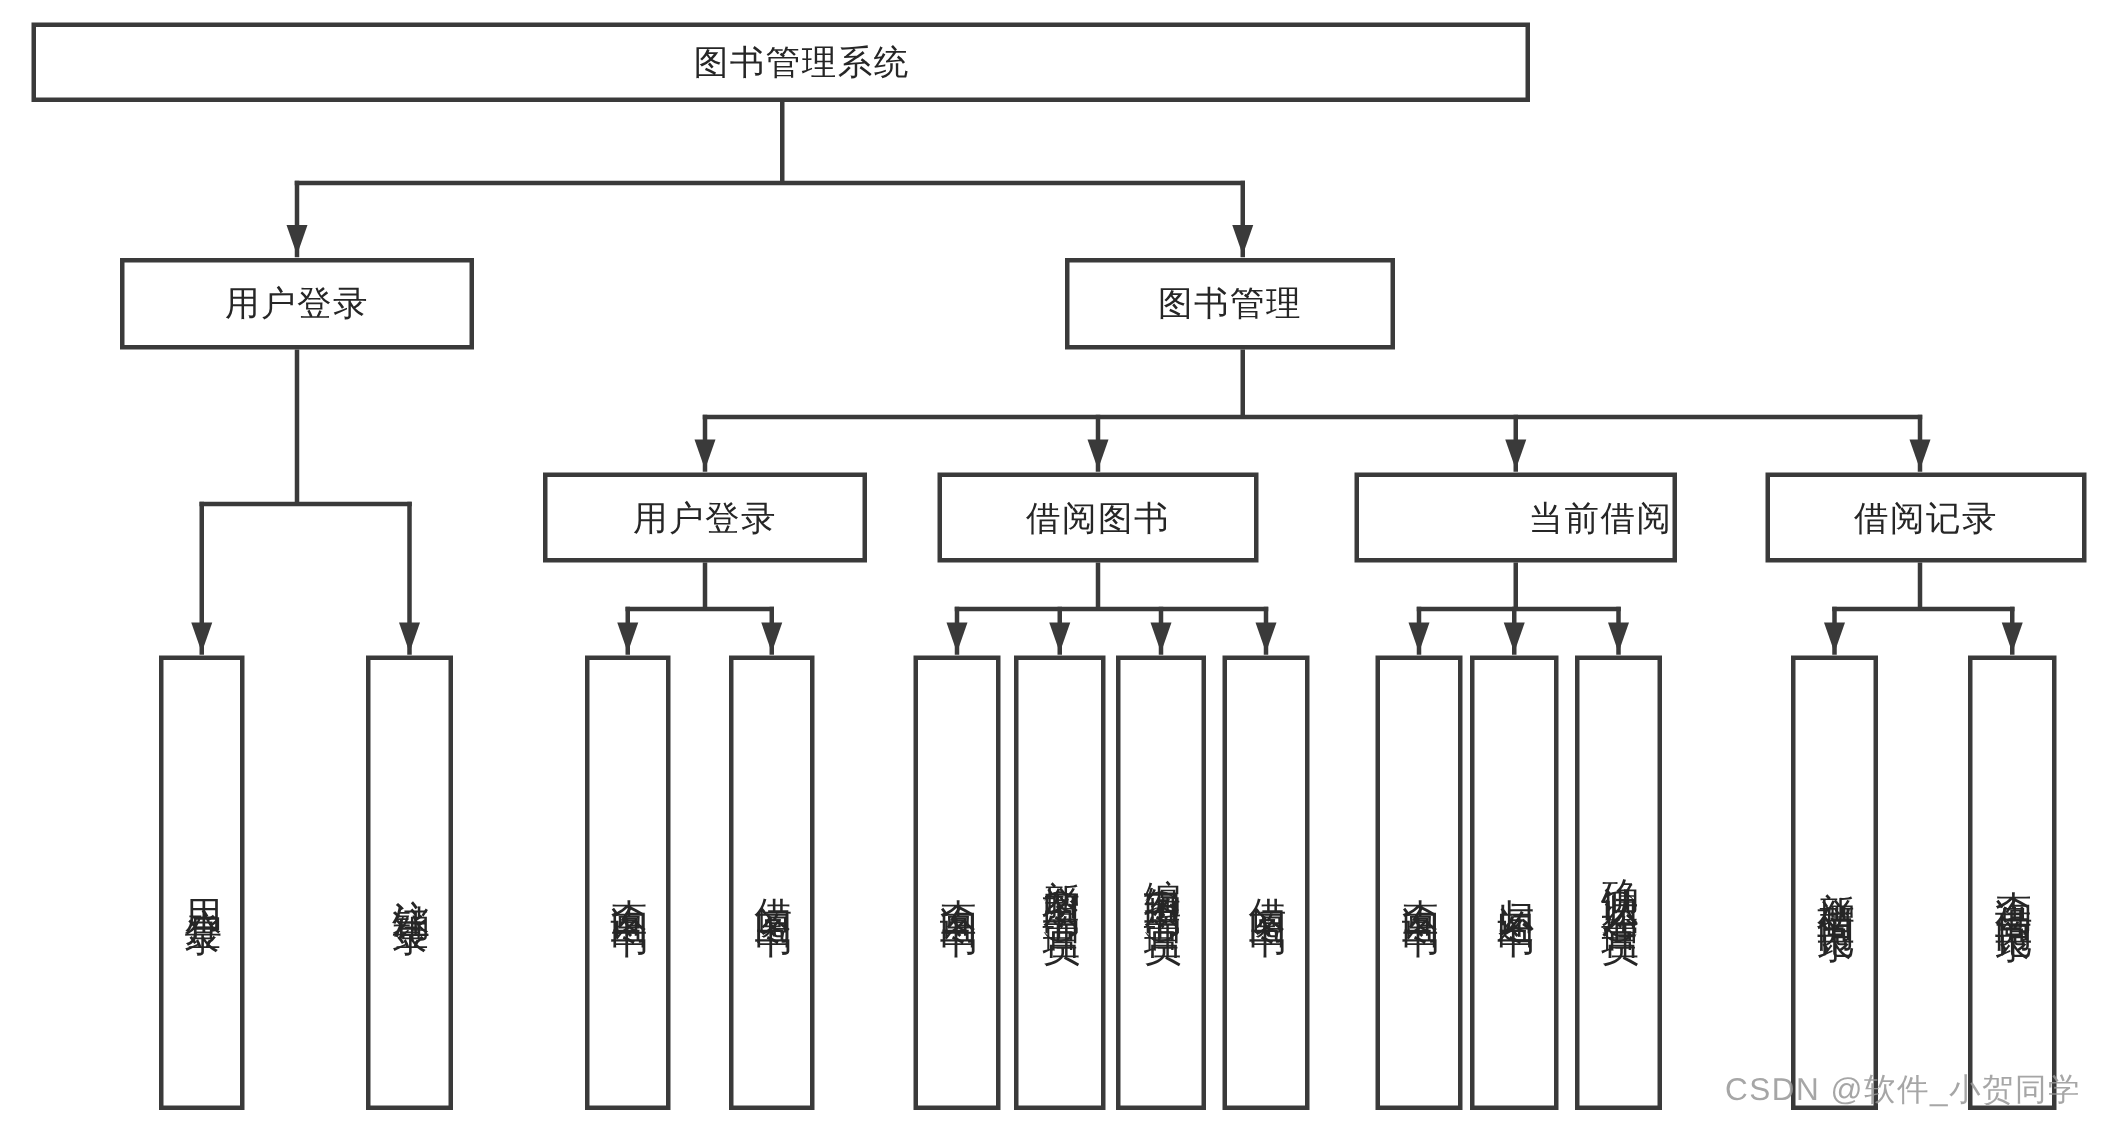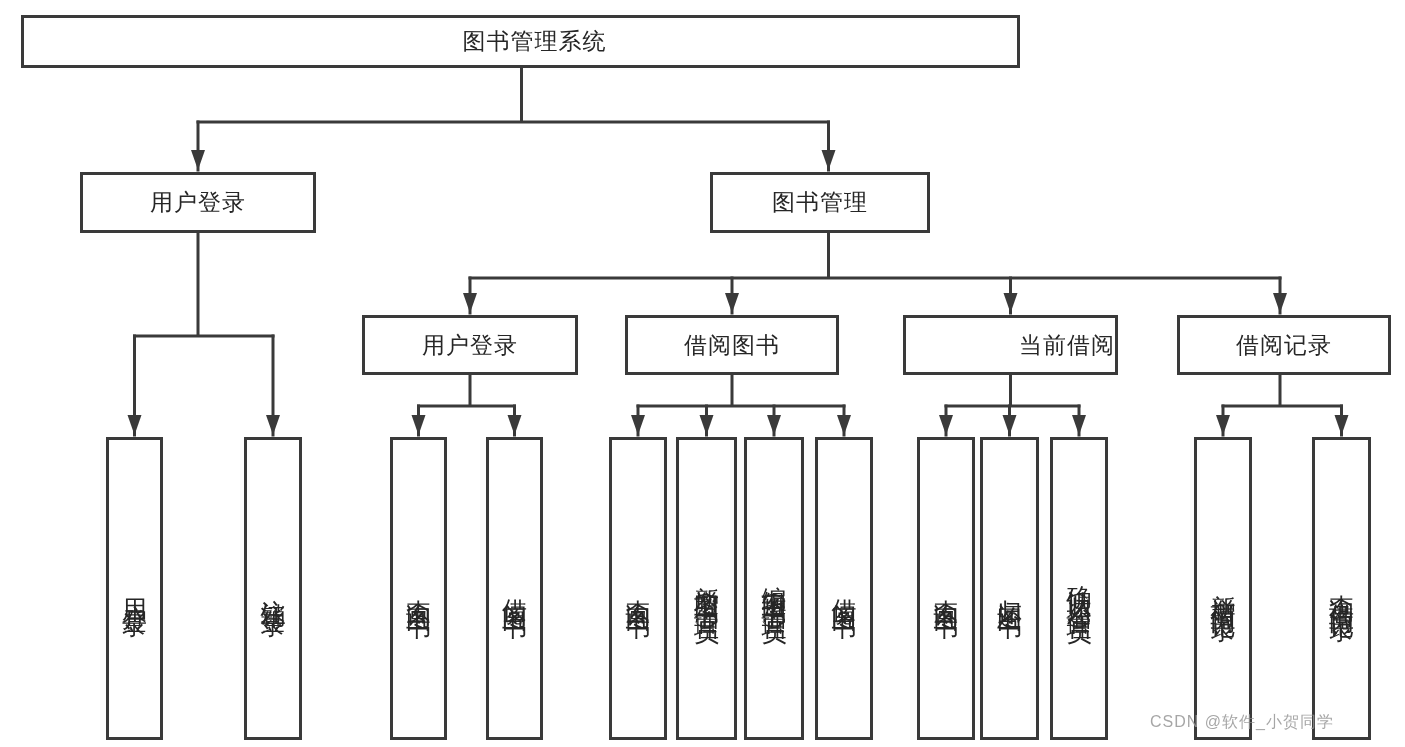--- a/index.html
+++ b/index.html
@@ -26,21 +26,21 @@
     writing-mode:vertical-rl;
     text-orientation:mixed;
     font-size:25px;
     letter-spacing:5px;
     line-height:1;
     color:#262626;
   }
   .watermark{
     position:absolute;
     left:1150px;top:712px;
-    font-size:16px;
+    font-size:21px;
     color:rgba(150,150,150,0.85);
     letter-spacing:1px;
     white-space:nowrap;
   }
 </style>
 </head>
 <body>
 
 <div class="canvas">
 

